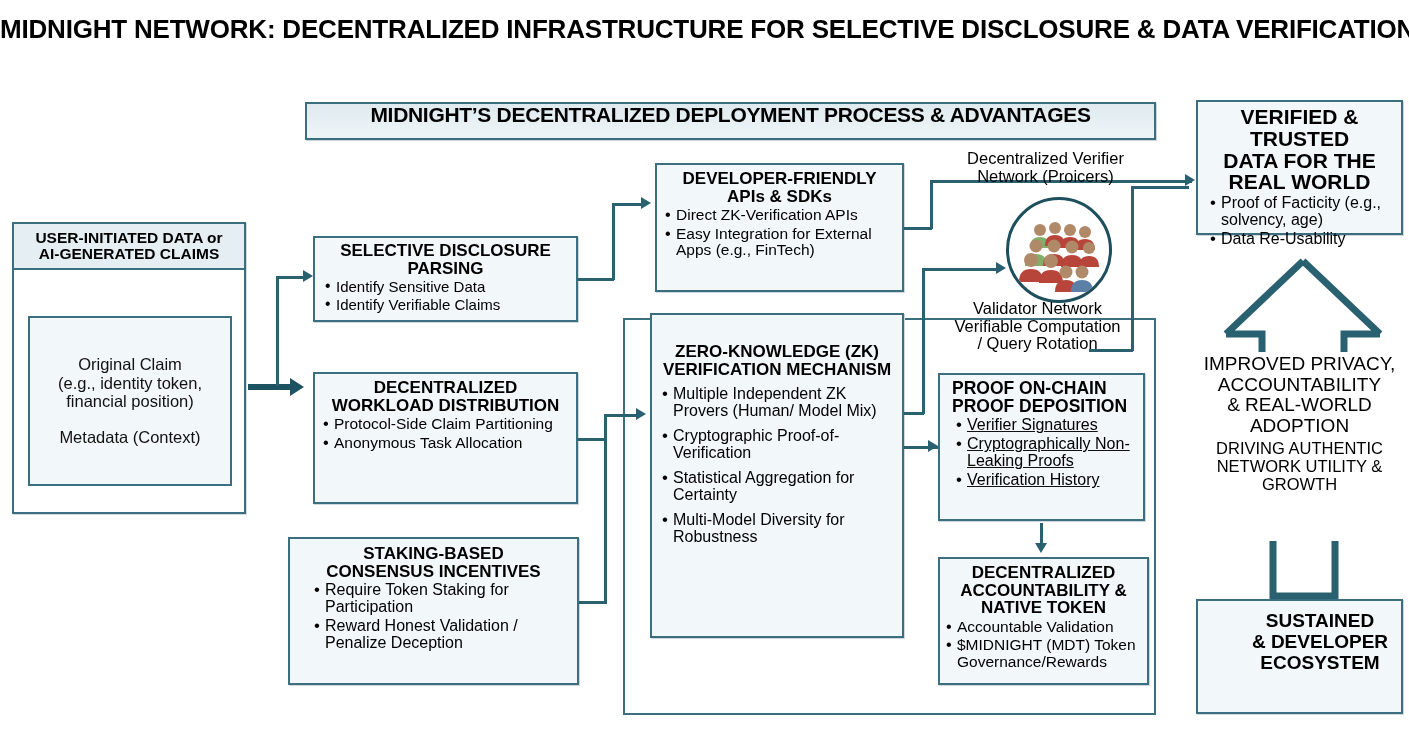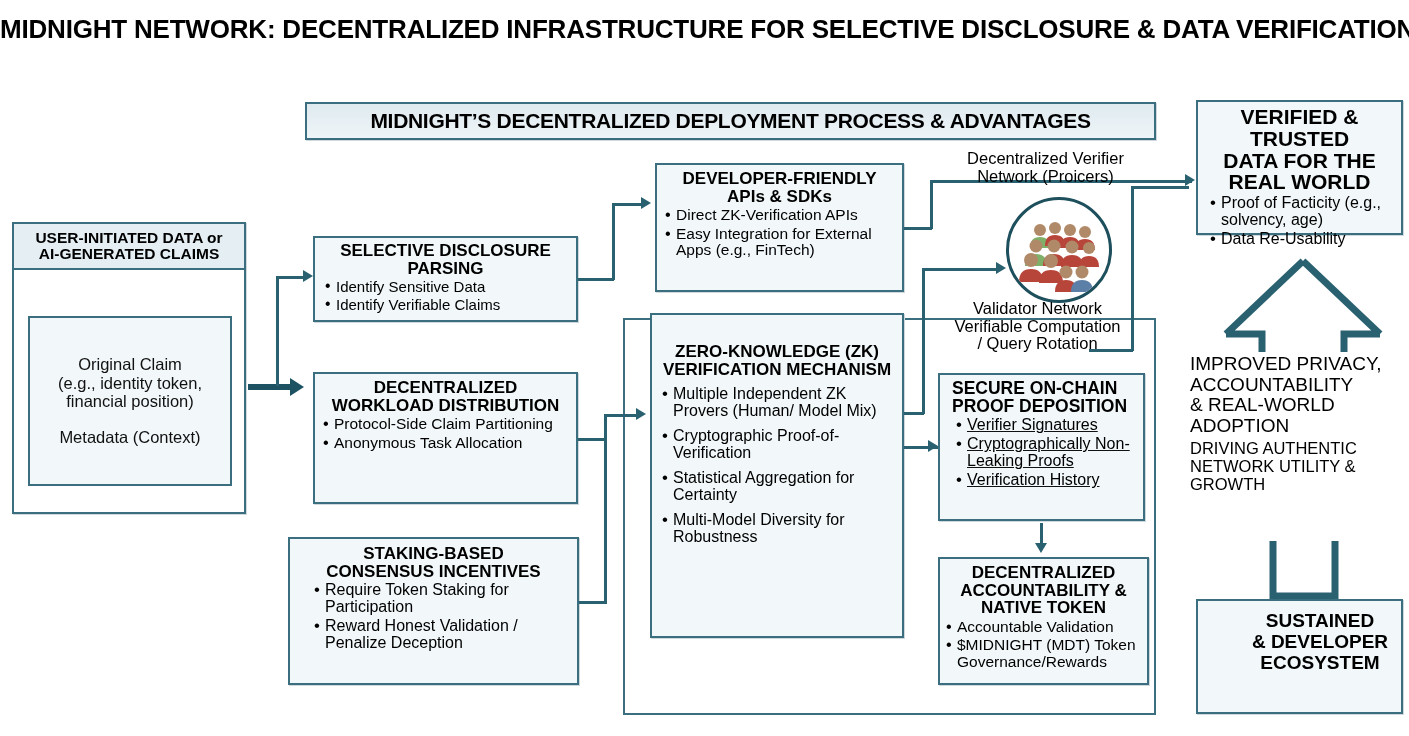--- a/index.html
+++ b/index.html
@@ -31,21 +31,21 @@
   .box ul li:before{
     content:"\2022";position:absolute;left:0;top:-1px;font-size:1.05em;
   }
   .box ul.spaced li{margin-top:8px;}
 
   
   #banner{
     left:305px;top:102px;width:851px;height:38px;
     background:linear-gradient(#dfeaef,#eef5f8);
     border:2.5px solid #3b6f80;
-    display:flex;align-items:center;justify-content:center;
+    display:flex;justify-content:center;
   }
   #banner .hd{font-size:21px;letter-spacing:-0.3px;white-space:nowrap;}
 
   
   #container-box{
     left:623px;top:318px;width:533px;height:397px;
     background:transparent;border:2.5px solid #3b6f80;box-shadow:none;
   }
 
   
@@ -103,21 +103,21 @@
   #box-token{left:938px;top:557px;width:211px;height:128px;}
   #box-token .hd{font-size:17px;padding-top:5px;}
   #box-token ul{font-size:15.5px;padding-left:6px;}
 
   
   #box-verified{left:1196px;top:100px;width:207px;height:135px;}
   #box-verified .hd{font-size:21px;padding-top:4px;}
   #box-verified ul{font-size:16px;padding-left:12px;}
 
   #outcome-text{
-    position:absolute;left:1190px;top:354px;width:219px;color:#000;
+    position:absolute;left:1190px;top:354px;width:219px;text-align:center;color:#000;
   }
   #outcome-text .big{font-size:19px;line-height:1.08;}
   #outcome-text .small{font-size:16.5px;line-height:1.08;margin-top:4px;}
 
   #box-sustain{left:1196px;top:599px;width:207px;height:115px;}
   #box-sustain .hd{font-size:19px;padding-top:10px;line-height:1.1;padding-left:41px;}
 
   
   .ln{position:absolute;background:#2a6171;}
   .lnh{height:2.5px;}
@@ -301,21 +301,21 @@
     <div>Verifiable Computation</div>
     <div>/ Query Rotation</div>
   </div>
 
   <div class="ln lnh" style="left:1089px;top:349px;width:44px;"></div>
   <div class="ln lnv" style="left:1131px;top:186px;height:165px;"></div>
   <div class="ln lnh" style="left:1131px;top:186px;width:58px;"></div>
 
   <div class="box" id="box-proof">
     <div class="hd">
-      <div>SECURE ON-CHAIN</div>
+      <div>PROOF ON-CHAIN</div>
       <div>PROOF DEPOSITION</div>
     </div>
     <ul>
       <li>Verifier Signatures</li>
       <li>Cryptographically Non-Leaking Proofs</li>
       <li>Verification History</li>
     </ul>
   </div>
 
   <div class="ln lnv" style="left:1040px;top:523px;height:22px;"></div>

